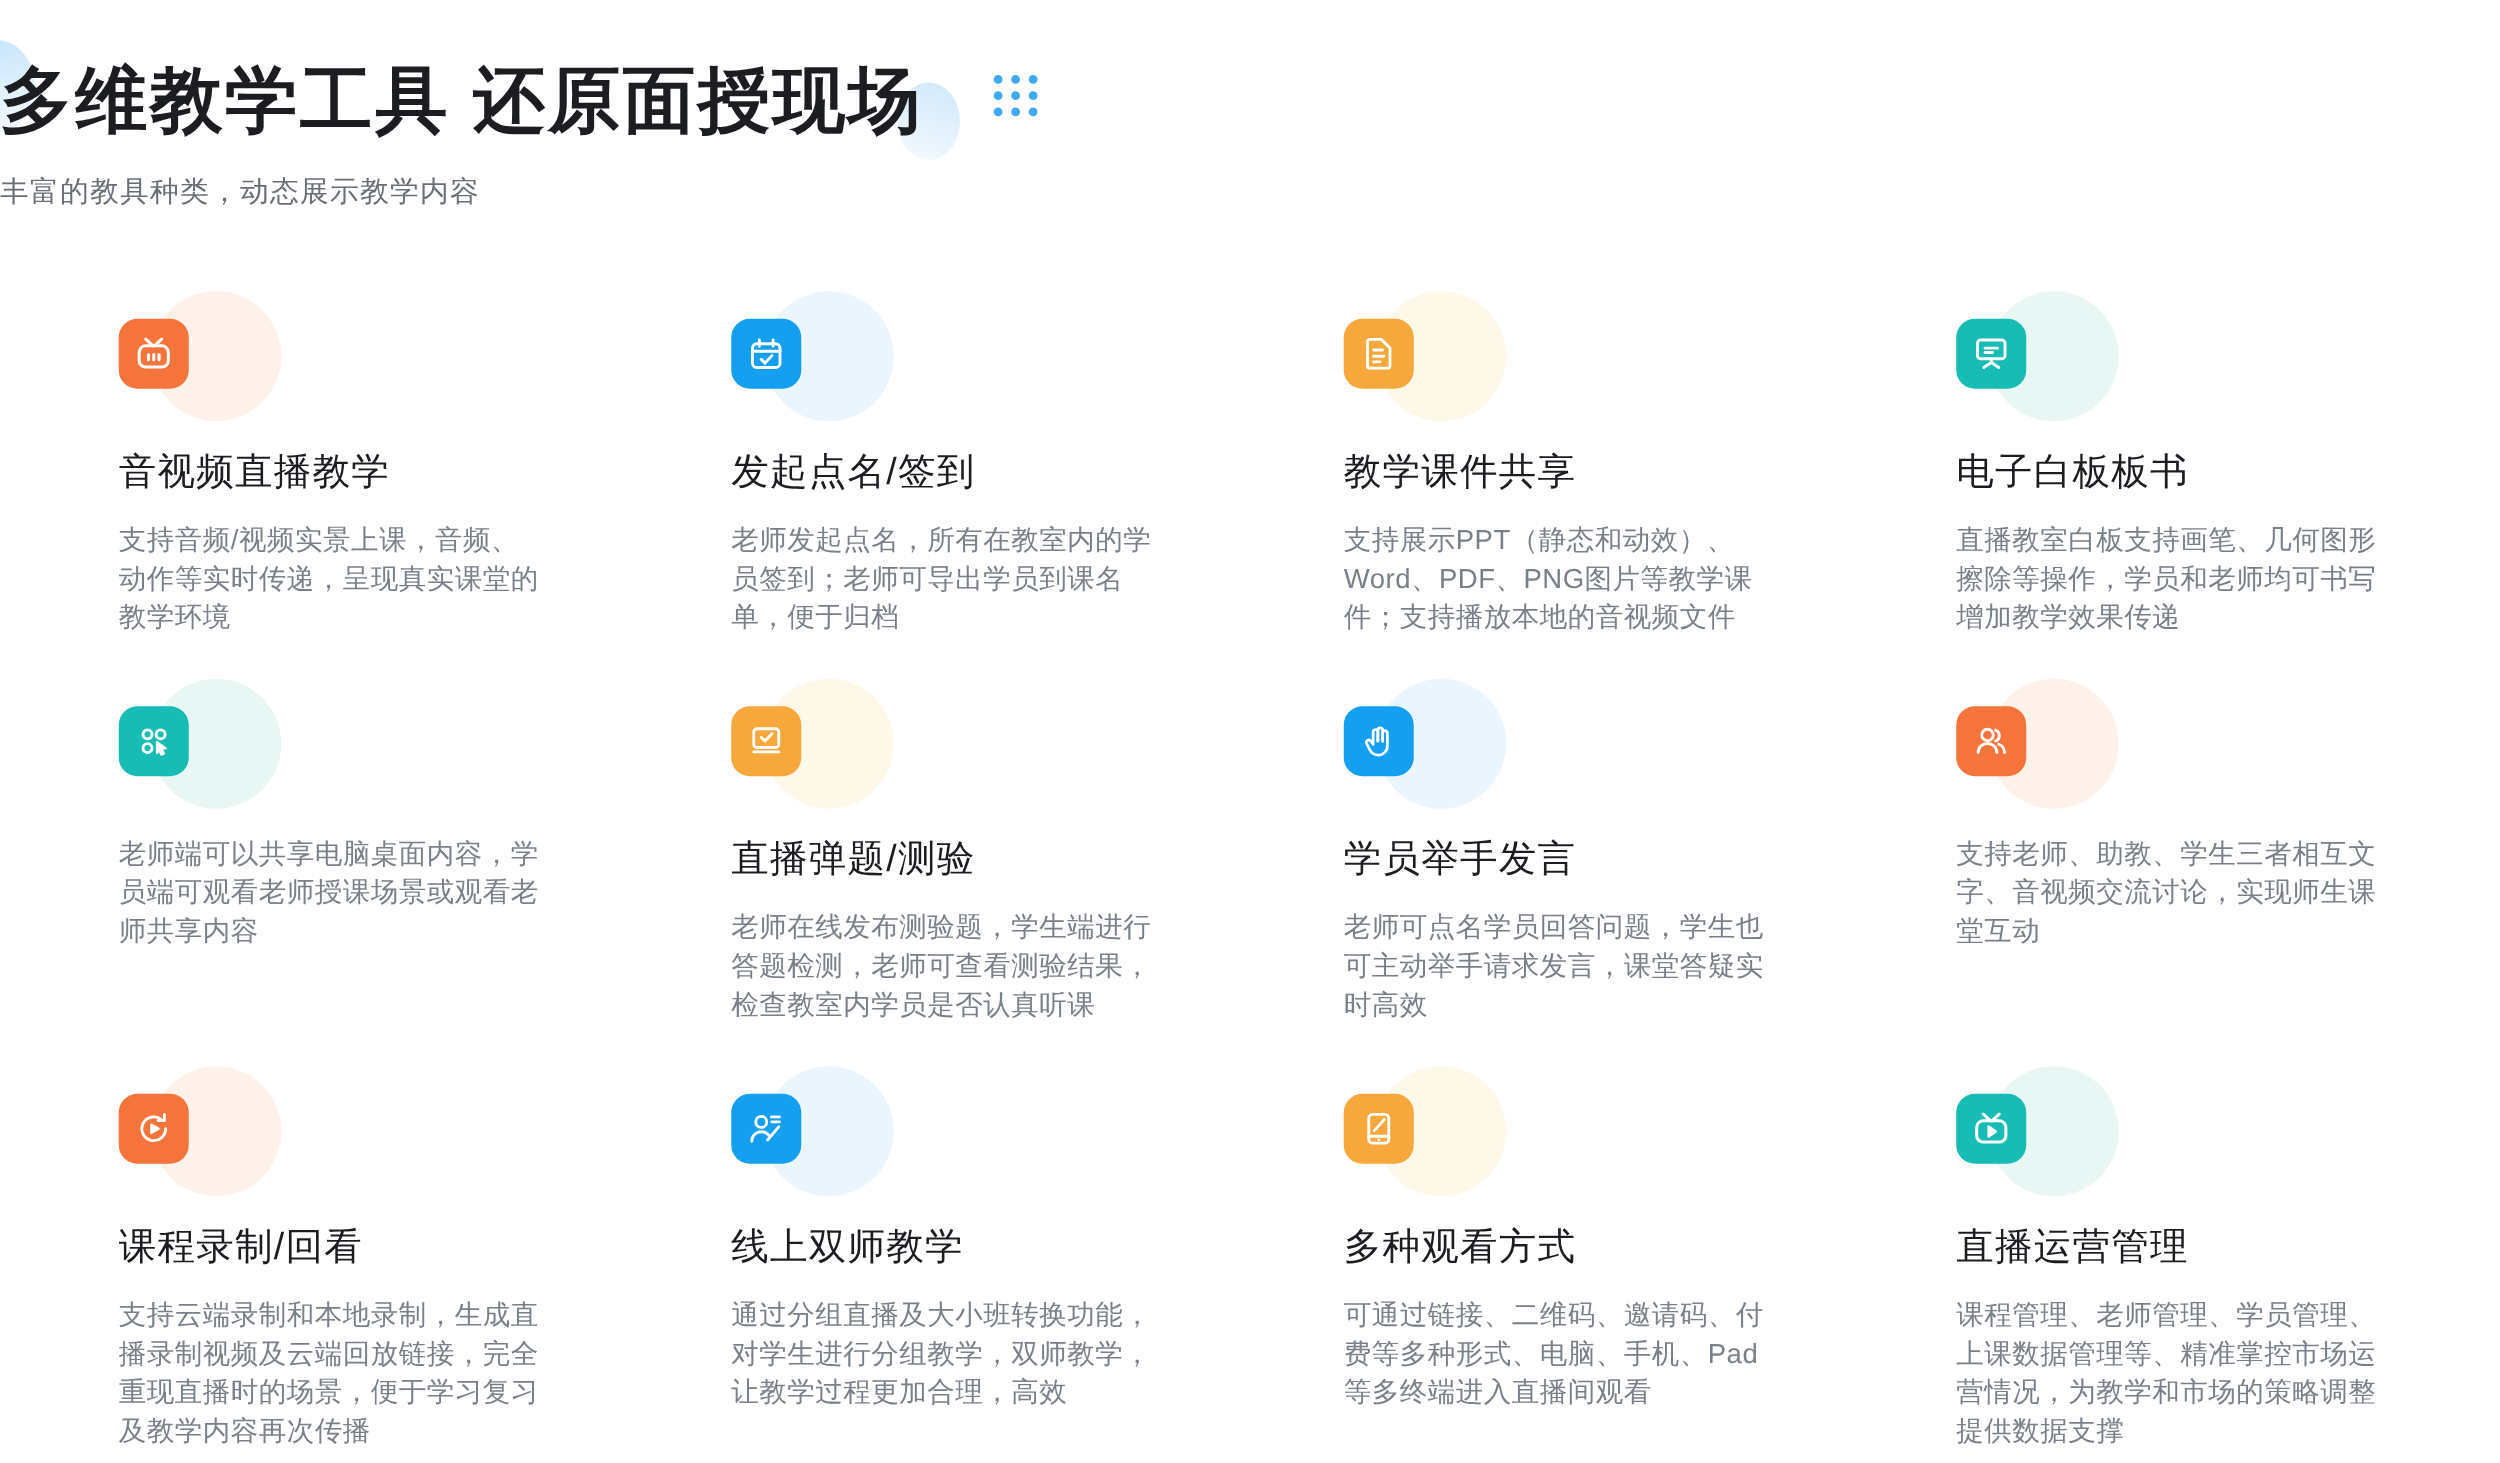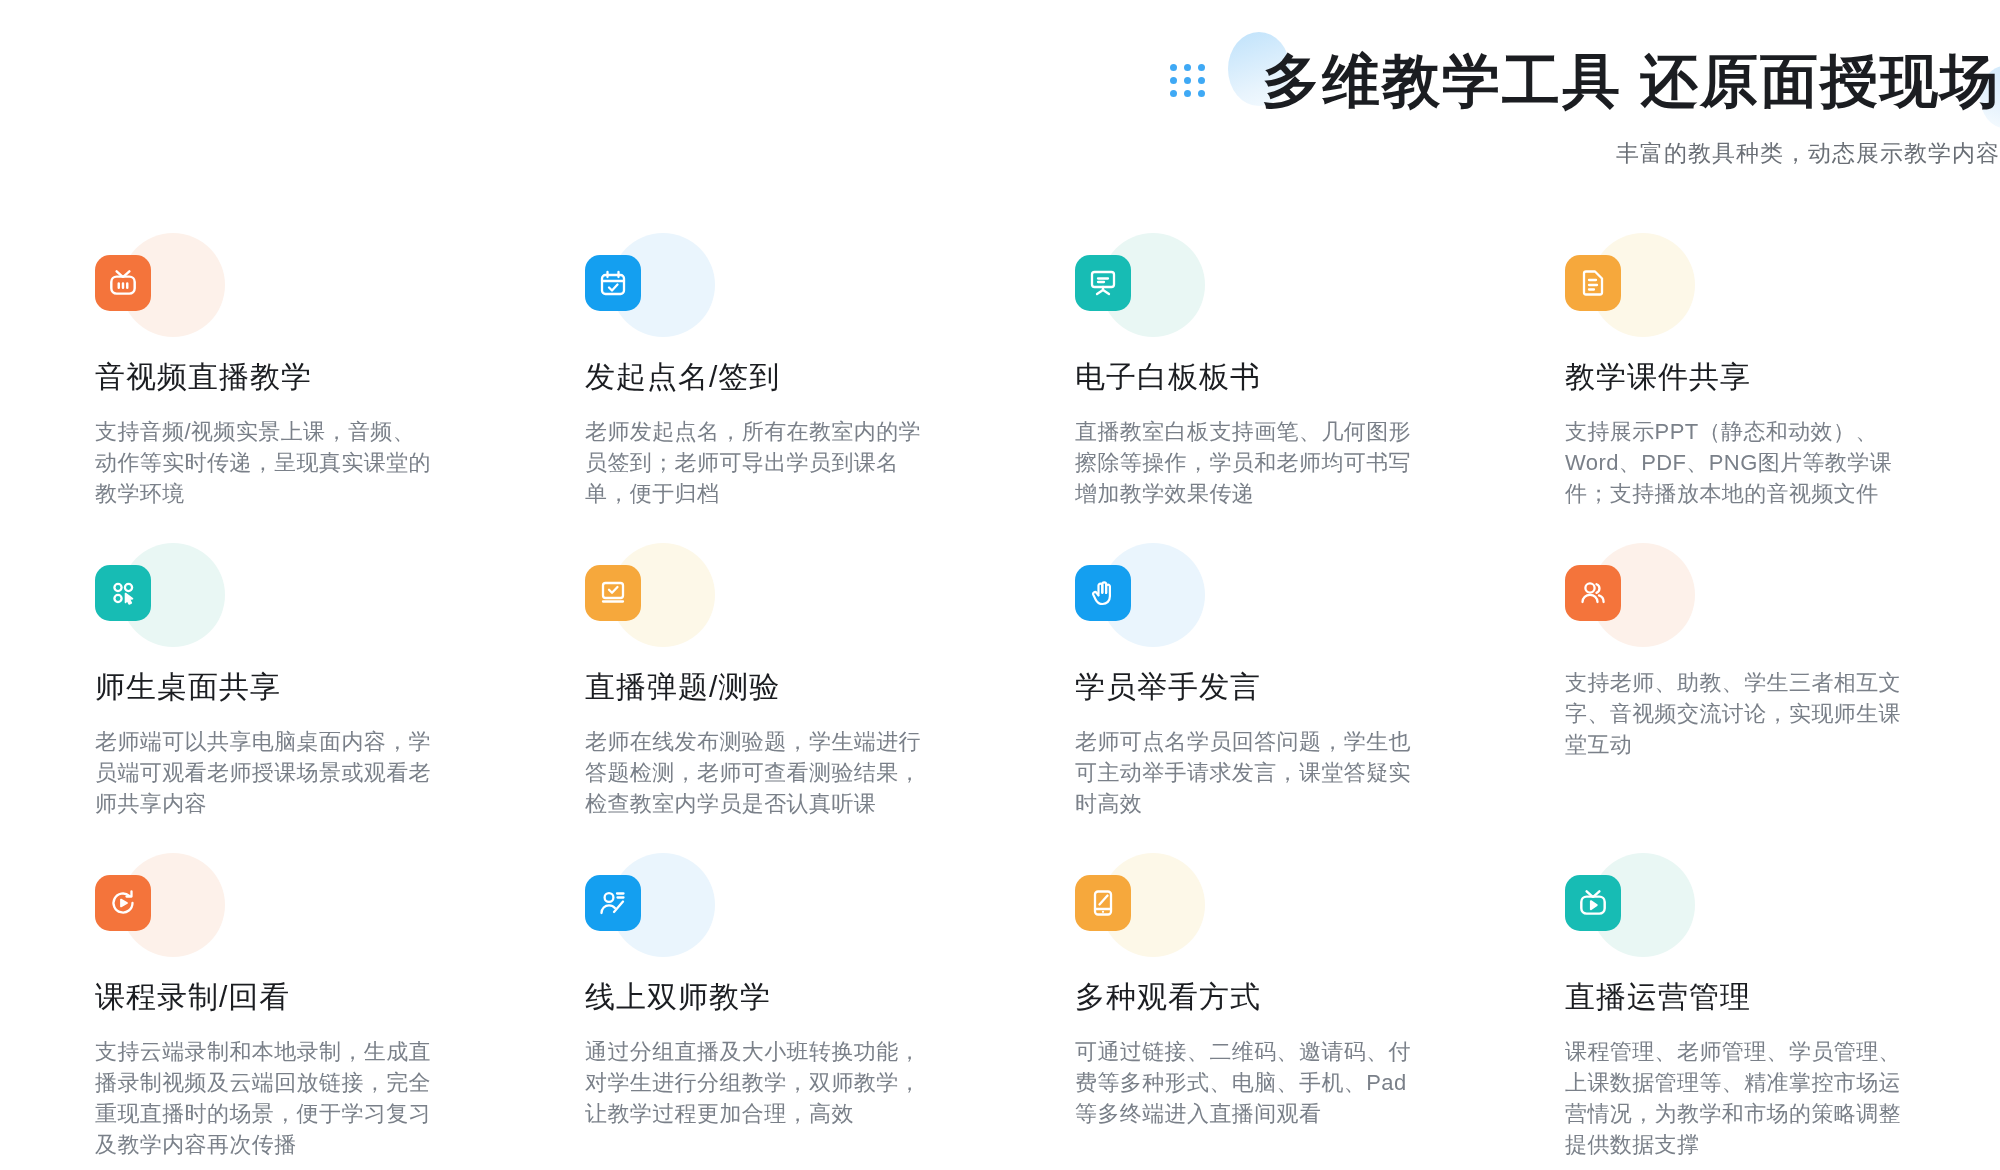--- a/index.html
+++ b/index.html
@@ -5,21 +5,21 @@
   * { margin:0; padding:0; box-sizing:border-box; }
   html, body {
     width:2000px; height:1170px;
     background:#ffffff;
     font-family:"Liberation Sans","DejaVu Sans",sans-serif;
     overflow:hidden;
   }
   .page { position:relative; width:2000px; height:1170px; }
 
   
-  .header { position:relative; padding-top:38px; text-align:right; }
+  .header { position:relative; padding-top:38px; text-align:left; }
   .title-row {
     position:relative; display:inline-flex; align-items:center; justify-content:center;
     height:86px;
   }
   .title {
     position:relative; z-index:3;
     font-size:58px; font-weight:bold; color:#1b1d21;
     letter-spacing:2px; line-height:86px; white-space:nowrap;
   }
   .blob-left {
@@ -138,59 +138,58 @@
               <path d="M10.5 5v5M21.5 5v5"></path>
     <path d="M12 20.5l3 3 5.5-6"></path>
             </svg>
           </div>
     </div>
     <div class="card-title">发起点名/签到</div>
     <div class="card-desc">老师发起点名，所有在教室内的学员签到；老师可导出学员到课名单，便于归档</div>
       </div>
       <div class="card">
     <div class="icon-wrap">
+      <div class="blob" style="background:#fdf8e8"></div>
+      <div class="icon" style="background:#f6a83c">
+            <svg width="32" height="32" viewBox="0 0 32 32" fill="none" stroke="#fff" stroke-width="2.3" stroke-linecap="round" stroke-linejoin="round">
+    <path d="M7 6.5a2 2 0 012-2h9l7 7v14a2 2 0 01-2 2H9a2 2 0 01-2-2z"></path>
+    <path d="M12 13h7M12 18h8M12 22.5h5"></path>
+            </svg>
+          </div>
+    </div>
+    <div class="card-title">教学课件共享</div>
+    <div class="card-desc">支持展示PPT（静态和动效）、Word、PDF、PNG图片等教学课件；支持播放本地的音视频文件</div>
+      </div>
+      <div class="card">
+    <div class="icon-wrap">
       <div class="blob" style="background:#e9f7f4"></div>
       <div class="icon" style="background:#17bcb4">
             <svg width="32" height="32" viewBox="0 0 32 32" fill="none" stroke="#fff" stroke-width="2.3" stroke-linecap="round" stroke-linejoin="round">
     <rect x="5" y="5" width="22" height="15" rx="2.5"></rect>
     <path d="M11 11.5h10M11 15h6"></path>
     <path d="M16 20v3"></path>
               <path d="M10 27l6-4 6 4"></path>
             </svg>
           </div>
     </div>
     <div class="card-title">电子白板板书</div>
     <div class="card-desc">直播教室白板支持画笔、几何图形擦除等操作，学员和老师均可书写增加教学效果传递</div>
       </div>
       <div class="card">
     <div class="icon-wrap">
-      <div class="blob" style="background:#fdf8e8"></div>
-      <div class="icon" style="background:#f6a83c">
-            <svg width="32" height="32" viewBox="0 0 32 32" fill="none" stroke="#fff" stroke-width="2.3" stroke-linecap="round" stroke-linejoin="round">
-    <path d="M7 6.5a2 2 0 012-2h9l7 7v14a2 2 0 01-2 2H9a2 2 0 01-2-2z"></path>
-    <path d="M12 13h7M12 18h8M12 22.5h5"></path>
-            </svg>
-          </div>
-    </div>
-    <div class="card-title">教学课件共享</div>
-    <div class="card-desc">支持展示PPT（静态和动效）、Word、PDF、PNG图片等教学课件；支持播放本地的音视频文件</div>
-      </div>
-      <div class="card">
-    <div class="icon-wrap">
       <div class="blob" style="background:#e9f7f4"></div>
       <div class="icon" style="background:#17bcb4">
             <svg width="32" height="32" viewBox="0 0 32 32" fill="none" stroke="#fff" stroke-width="2.3" stroke-linecap="round" stroke-linejoin="round">
     <circle cx="11" cy="10.5" r="3.6"></circle>
               <circle cx="21.5" cy="10.5" r="3.6"></circle>
     <circle cx="11" cy="21.5" r="3.6"></circle>
     <path d="M18.5 25.5V16.5l7 5.2-3 .6 1.8 3.6-2.2 1-1.8-3.6z" fill="#fff" stroke-width="1.6"></path>
             </svg>
           </div>
     </div>
-    <div class="card-title">师生桌面共享</div>
     <div class="card-desc">老师端可以共享电脑桌面内容，学员端可观看老师授课场景或观看老师共享内容</div>
       </div>
       <div class="card">
     <div class="icon-wrap">
       <div class="blob" style="background:#fdf8e8"></div>
       <div class="icon" style="background:#f6a83c">
             <svg width="32" height="32" viewBox="0 0 32 32" fill="none" stroke="#fff" stroke-width="2.3" stroke-linecap="round" stroke-linejoin="round">
     <rect x="6" y="6" width="20" height="15" rx="2.5"></rect>
     <path d="M12 12.8l3 3 5.5-5.8"></path>
     <path d="M6 24.5h20"></path>

